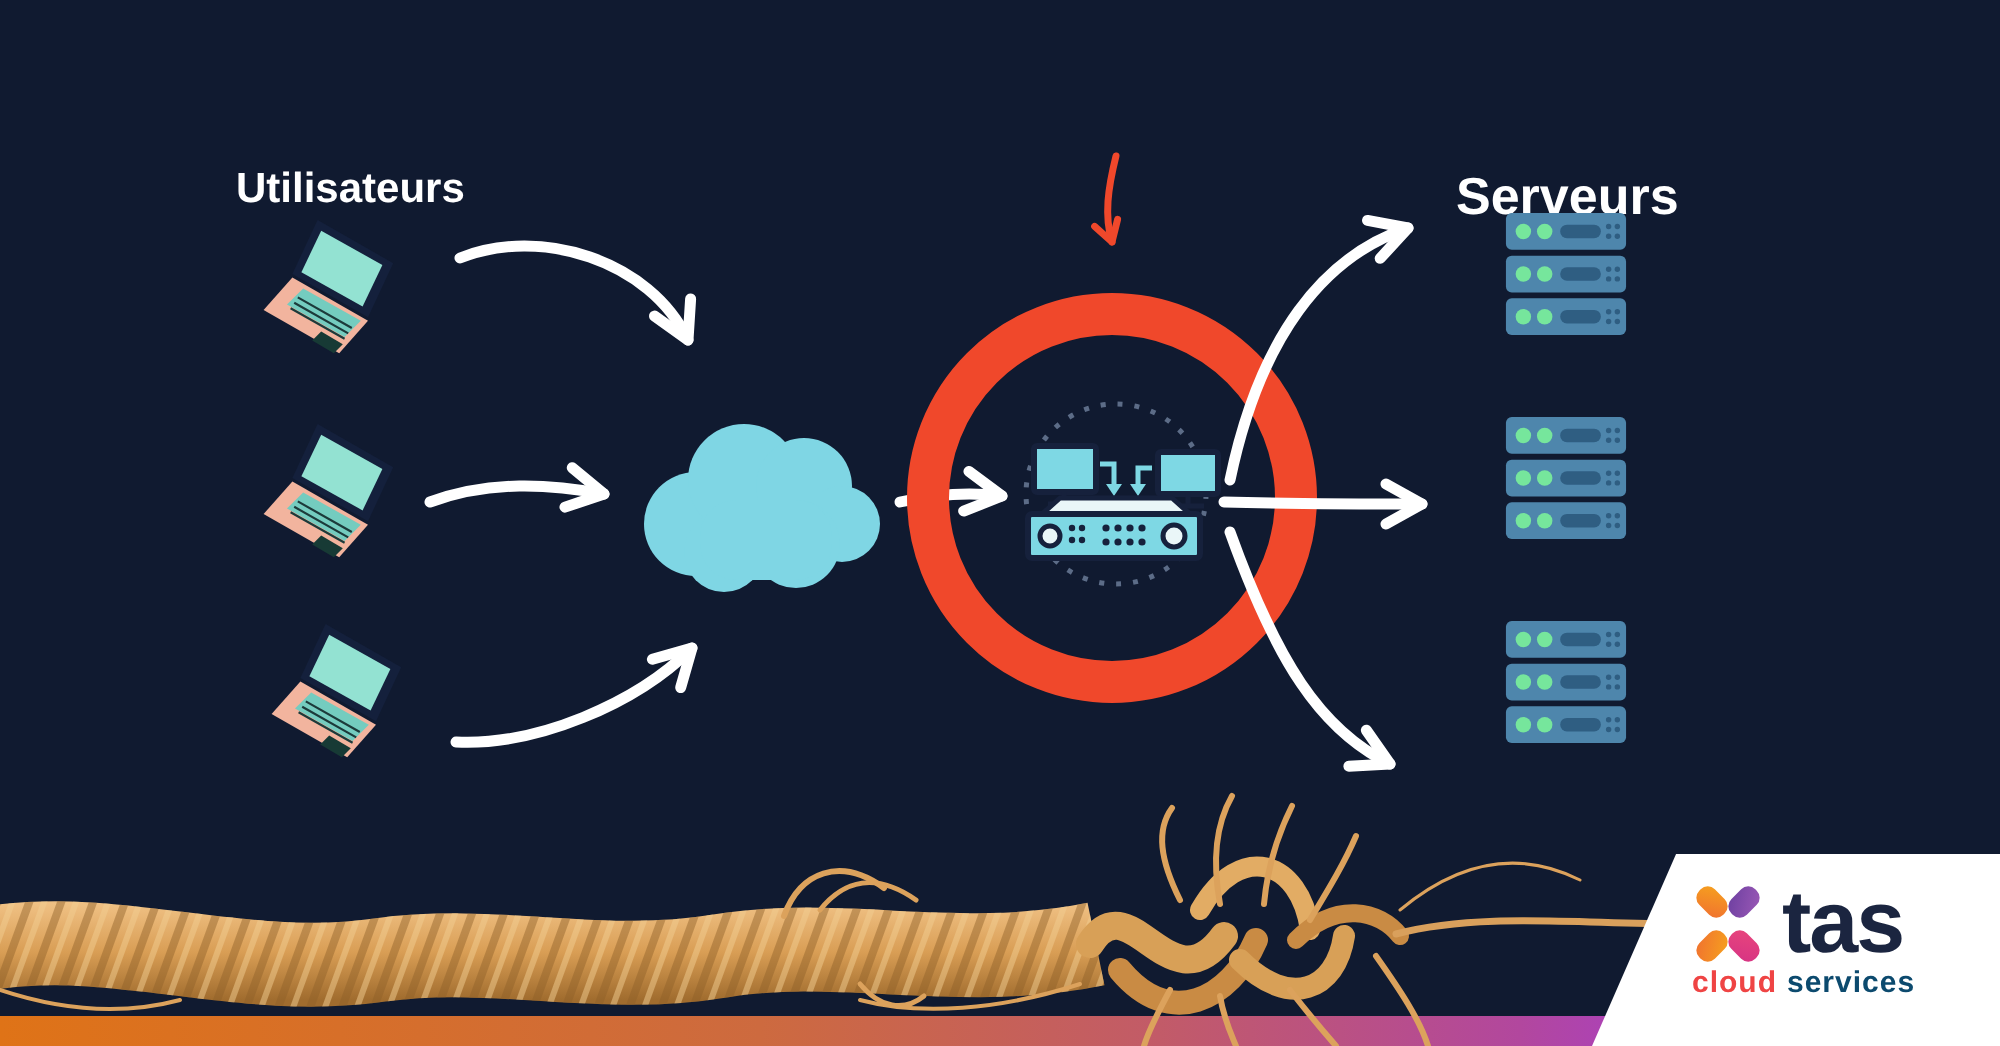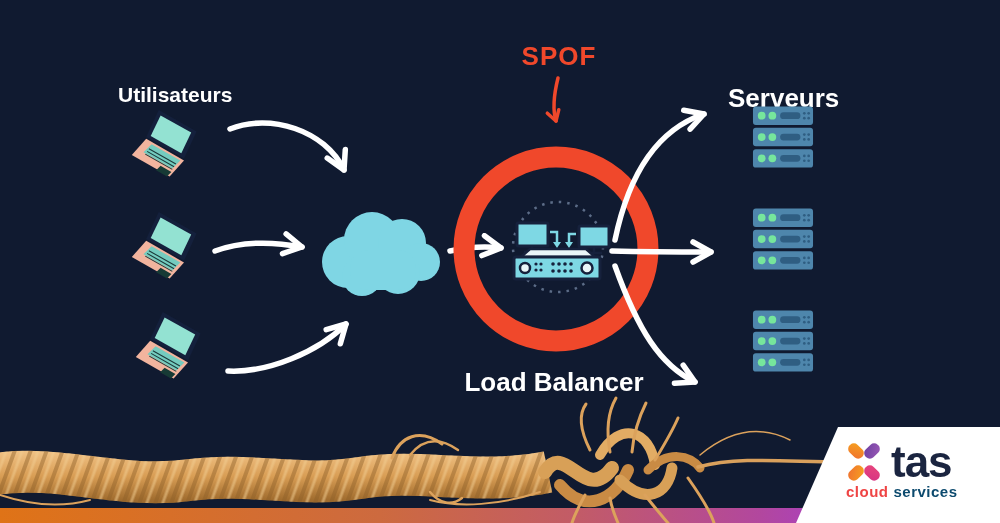--- a/index.html
+++ b/index.html
@@ -214,22 +214,20 @@
       <path d="M688,478 C700,495 710,510 714,523"></path>
       <path d="M540,492 C500,505 460,508 430,500" stroke-width="2"></path>
       <path d="M700,455 C730,430 760,425 790,440" stroke-width="1.5"></path>
     </g>
 
     <path d="M698,467 C740,456 790,462 840,462" stroke="#D9A05C" stroke-width="3.5" fill="none" stroke-linecap="round"></path>
   </svg>
 
   <div id="users-label" class="abs lbl">Utilisateurs</div>
   <div id="internet-label" class="abs lbl">Internet</div>
-  <div id="spof-label" class="abs lbl">SPOF</div>
-  <div id="lb-label" class="abs lbl">Load Balancer</div>
   <div id="servers-label" class="abs lbl">Serveurs</div>
 
   <div id="brand-panel" class="abs">
     <div id="brand-row">
       <svg width="40" height="40" viewBox="0 0 40 40">
         <defs>
           <linearGradient id="lgO" x1="0" y1="0" x2="1" y2="1">
             <stop offset="0" stop-color="#F6A21E"></stop>
               <stop offset="1" stop-color="#F07030"></stop>
           </linearGradient>

